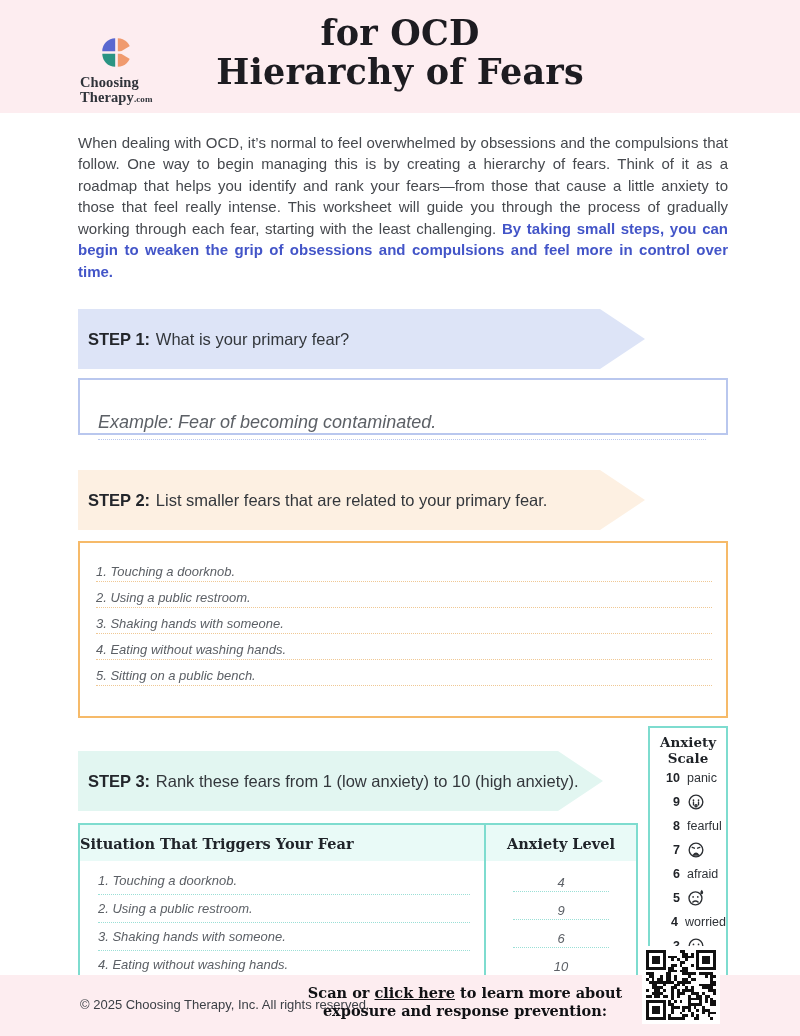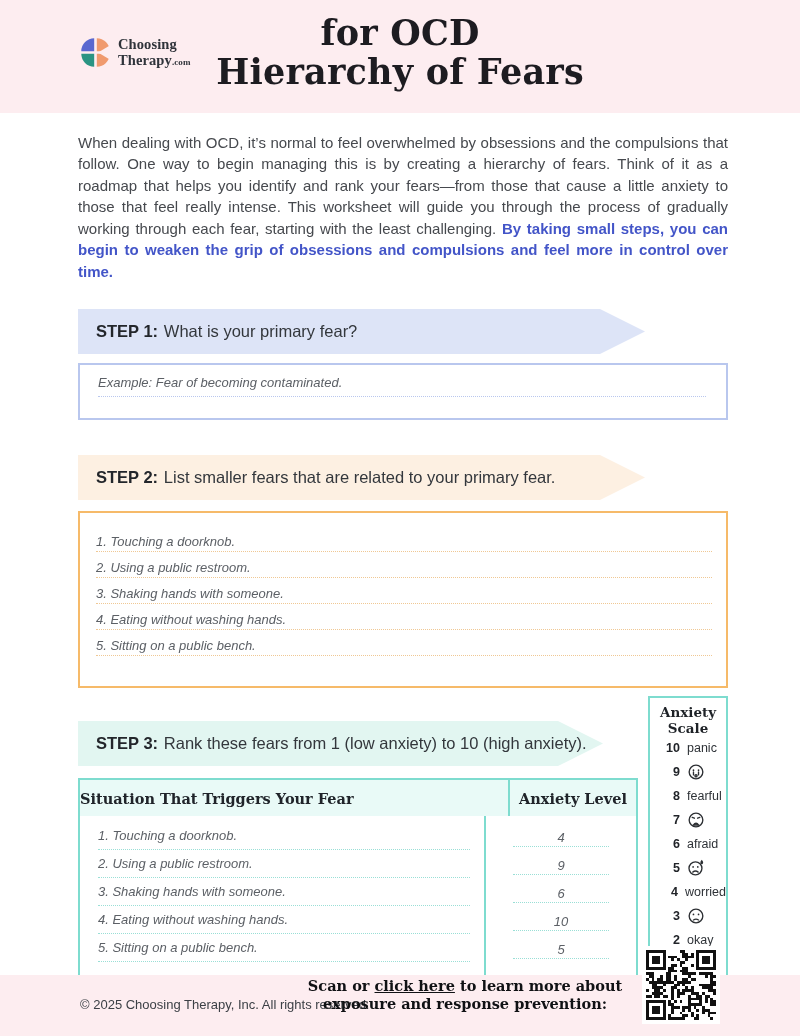--- a/index.html
+++ b/index.html
@@ -7,75 +7,75 @@
   .page {
     position:relative; width:800px; height:1036px; margin:0 auto;
     background:#ffffff; overflow:hidden;
     font-family:"Liberation Sans", sans-serif;
   }
   
   .header-band {
     position:relative; width:100%; height:113px;
     background:var(--band_pink);
   }
-  .logo { position:absolute; left:80px; top:37px; display:flex; align-items:center; gap:7px; }
+  .logo { position:absolute; left:80px; top:37px; display:flex; align-items:center; gap:7px;flex-direction:column; }
   .logo-mark { width:31px; height:31px; }
   .logo-text { font-family:"Liberation Serif", serif; font-weight:bold; color:#2f333a;
                font-size:14.5px; line-height:1.06; letter-spacing:.1px; }
   .logo-suffix { font-size:9px; }
   .page-title {
     position:absolute; left:0; top:13px; width:100%; text-align:center;
     font-family:"DejaVu Serif", serif; font-weight:bold;
     font-size:35px; line-height:1.12; color:var(--title_ink); letter-spacing:.2px;
   }
   
   .content { margin:0 72px 0 78px; width:650px; }
   .intro {
     margin-top:19px; text-align:justify;
     font-size:15px; line-height:1.43; color:var(--body_text);
   }
   .intro .hl { color:var(--highlight_blue); font-weight:bold; }
   
   .banner {
-    height:45px; display:flex; align-items:center; padding-left:18px;
+    height:60px; display:flex; align-items:center; padding-left:10px;
     clip-path:polygon(0 0, calc(100% - 45px) 0, 100% 50%, calc(100% - 45px) 100%, 0 100%);
     font-size:16.5px; color:#33373c;
   }
   .banner .step-label { font-weight:bold; color:var(--ink); }
   .banner .step-q { margin-left:.35em; }
   .banner-1 { margin-top:27px; width:567px; background:var(--step1_fill); }
   .banner-2 { margin-top:35px; width:567px; background:var(--step2_fill); }
   .banner-3 { width:525px; background:var(--step3_fill); }
   
   .box-1 {
     margin-top:9px; height:57px; border:2px solid var(--step1_border); background:#fff;
   }
   .example-line {
-    margin:10px 20px 0 18px; padding-bottom:6px;
+    margin:32px 20px 0 18px; padding-bottom:6px;
     border-bottom:1px dotted var(--step1_dot);
-    font-size:13px; font-style:italic; color:var(--entry_text);
+    font-size:18px; font-style:italic; color:var(--entry_text);
   }
   
   .box-2 {
     margin-top:11px; height:177px; border:2px solid var(--step2_border);
     background:#fff; padding-top:13px;
   }
   .s2-item {
     margin:0 14px 0 16px; padding:8px 0 2px;
     border-bottom:1px dotted var(--step2_dot);
     font-size:13px; font-style:italic; color:var(--entry_text);
   }
   
   .step3-row { margin-top:33px; display:flex; }
   .step3-left { width:560px; }
   .fear-table { margin-top:12px; width:560px; border:2px solid var(--teal_border); background:#fff; }
   .t-head { display:flex; height:36px; background:var(--table_header_bg);
             font-family:"DejaVu Serif", serif; font-weight:bold; font-size:14.5px; color:#20242a; }
   .h-sit { flex:1; display:flex; align-items:center; }
-  .h-lvl { width:128px; border-left:2px solid var(--teal_border);
+  .h-lvl { width:152px; border-left:2px solid var(--teal_border);
            display:flex; align-items:center; justify-content:center;margin-left:22px; }
   .t-body { display:flex; height:162px; }
   .t-sits { flex:1; padding-top:6px; }
   .t-lvls { width:152px; border-left:2px solid var(--teal_border); padding-top:6px; }
   .t-sit {
     height:28px; margin:0 14px 0 18px; padding-top:6px;
     border-bottom:1px dotted var(--teal_dot);
     font-size:13px; font-style:italic; color:var(--entry_text);
   }
   .t-lvl { height:28px; text-align:center; padding-top:6px; }
@@ -103,21 +103,21 @@
     margin:10px 72px 0 80px; font-size:11.5px; font-style:italic; color:#4c5157;
   }
   .footer-band {
     position:absolute; left:0; bottom:0; width:100%; height:61px;
     background:var(--band_pink);
   }
   .copyright {
     position:absolute; left:80px; top:22px; font-size:13px; color:#3c4046;
   }
   .scan-text {
-    position:absolute; right:170px; bottom:22px; width:330px; text-align:center;
+    position:absolute; right:170px; bottom:15px; width:330px; text-align:center;
     font-family:"DejaVu Serif", serif; font-weight:bold; font-size:14.5px;
     line-height:1.28; color:#101114;
   }
   .scan-text a { color:#101114; }
   .qr-box {
     position:absolute; right:80px; bottom:12px; width:78px; height:78px;
     background:#ffffff; padding:4px;
   }
   .qr-box svg { display:block; width:70px; height:70px; }
   .face { stroke:#2c2f33; fill:none; stroke-width:1.5; stroke-linecap:round; }

